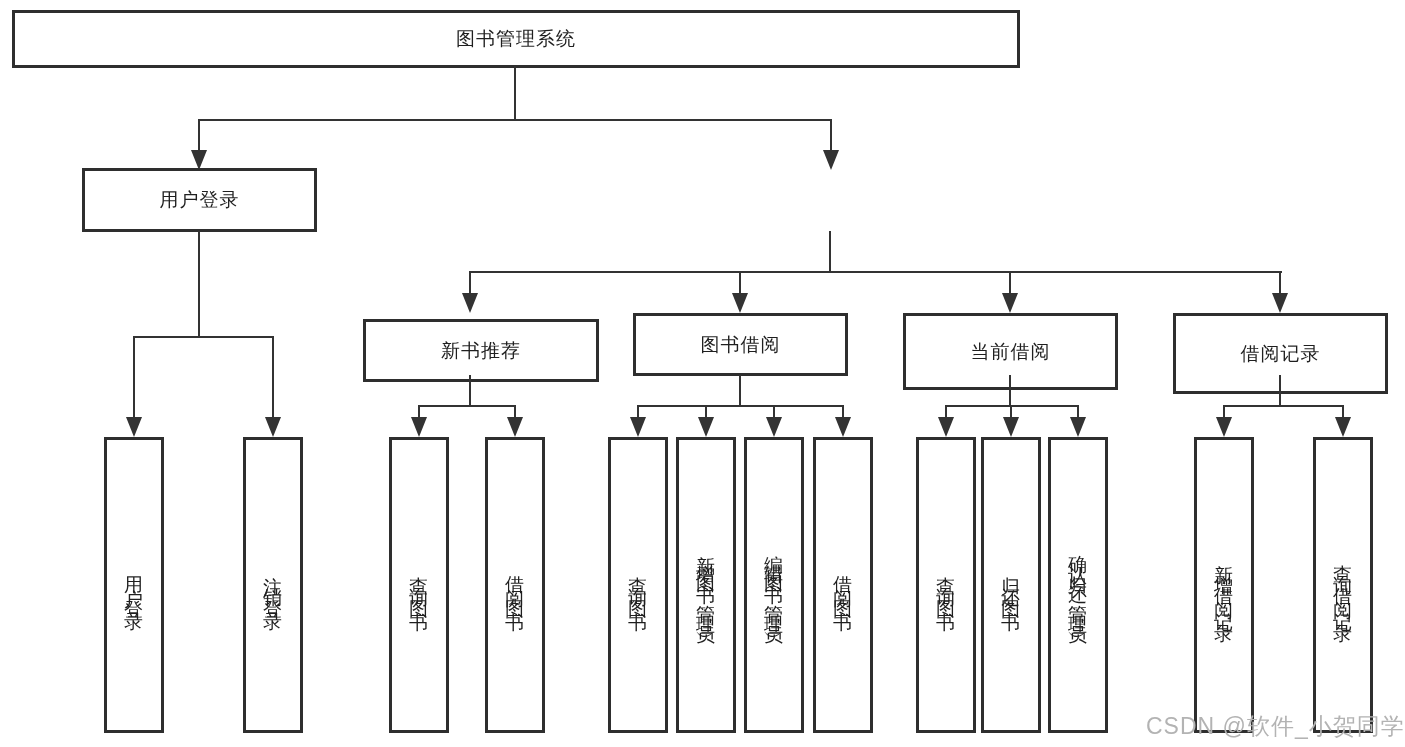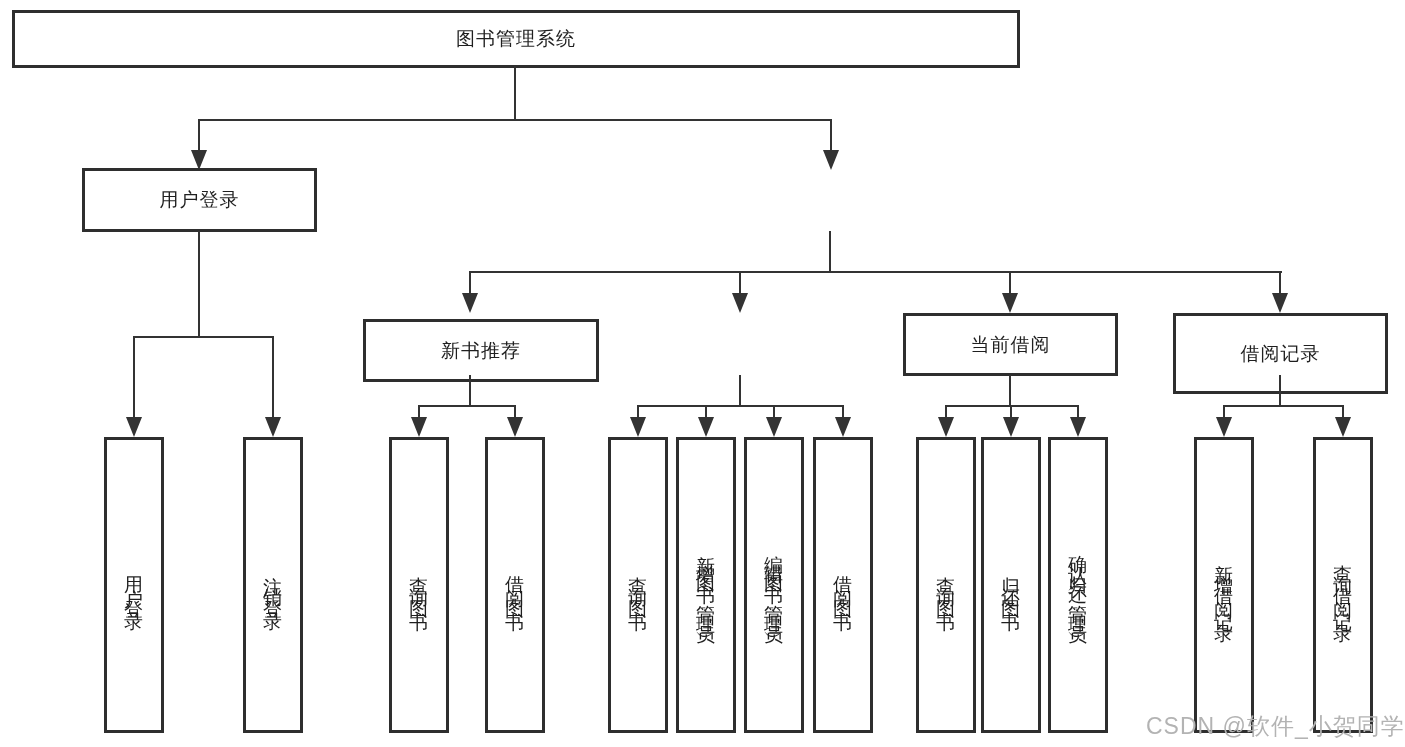--- a/index.html
+++ b/index.html
@@ -87,21 +87,24 @@
   <div class="vline" style="left:739px; top:271px; height:24px;"></div>
   <div class="arrowhead" style="left:732px; top:293px;"></div>
   <div class="vline" style="left:1009px; top:271px; height:24px;"></div>
   <div class="arrowhead" style="left:1002px; top:293px;"></div>
   <div class="vline" style="left:1279px; top:271px; height:24px;"></div>
   <div class="arrowhead" style="left:1272px; top:293px;"></div>
 
   <div class="box hbox" style="left:363px; top:319px; width:236px; height:63px;">
     <span>新书推荐</span>
   </div>
-  <div class="box hbox" style="left:903px; top:313px; width:215px; height:63px;justify-content:center;">
+  <div class="box hbox" style="left:633px; top:313px; width:215px; height:63px;">
+    <span>图书借阅</span>
+  </div>
+  <div class="box hbox" style="left:903px; top:313px; width:215px; height:77px;justify-content:center;">
     <span>当前借阅</span>
   </div>
   <div class="box hbox" style="left:1173px; top:313px; width:215px; height:81px;">
     <span>借阅记录</span>
   </div>
 
   <div class="vline" style="left:469px; top:375px; height:31px;"></div>
   <div class="hline" style="left:418px; top:405px; width:98px;"></div>
   <div class="vline" style="left:418px; top:405px; height:14px;"></div>
   <div class="arrowhead" style="left:411px; top:417px;"></div>

